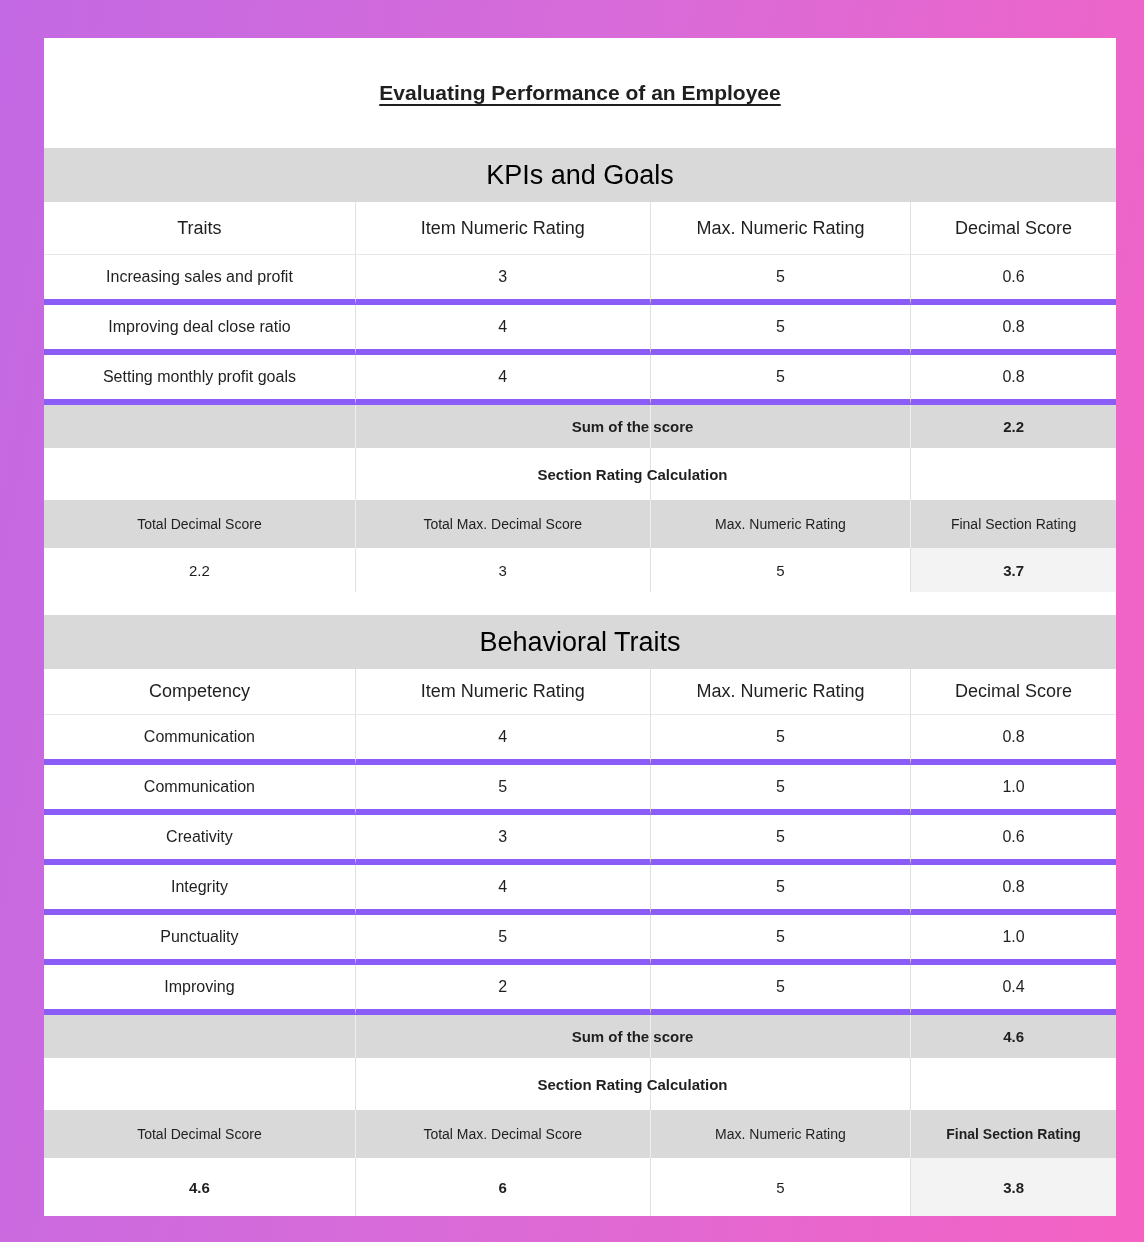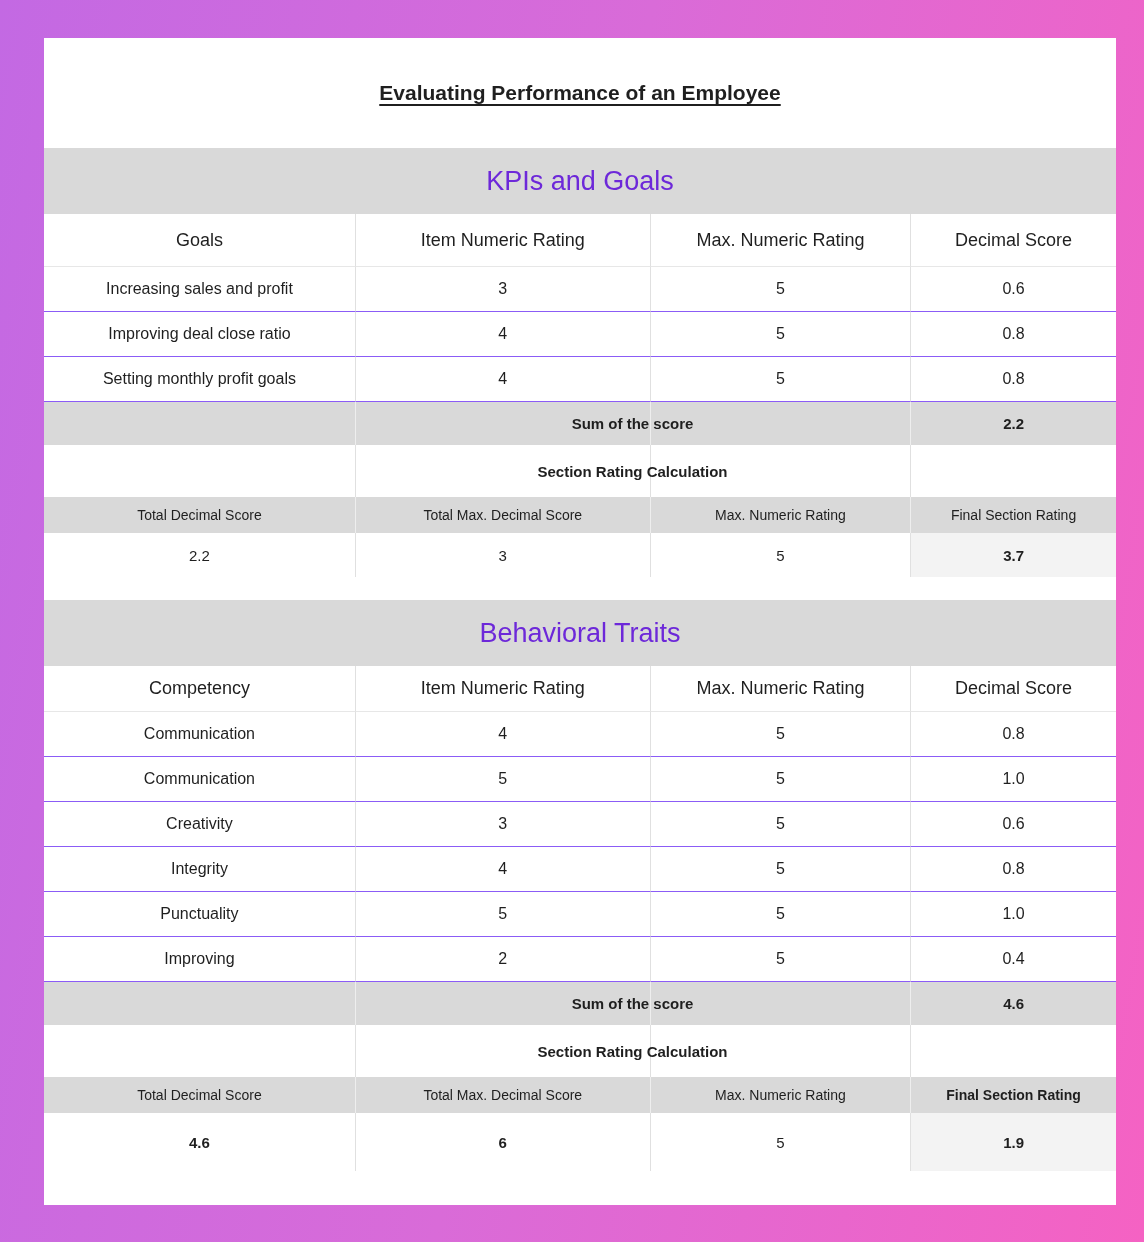--- a/index.html
+++ b/index.html
@@ -23,27 +23,27 @@
     height: 110px;
     display: flex;
     align-items: center;
     justify-content: center;
     font-size: 21px;
     font-weight: 700;
     text-decoration: underline;
     text-underline-offset: 4px;
   }
   .section-band {
-    height: 66px;
+    height: 54px;
     background: var(--band-gray, #d9d9d9);
     display: flex;
     align-items: center;
     justify-content: center;
     font-size: 27px;
-    color: #6d28d9;
+    color: #000000;
   }
   .row {
     display: grid;
     grid-template-columns: 29% 27.5% 24.3% 19.2%;
     position: relative;
   }
   .cell {
     display: flex;
     align-items: center;
     justify-content: center;
@@ -54,21 +54,21 @@
 
   .header-row .cell {
     height: 52px;
     font-size: 18px;
     border-bottom: 1px solid #e7e7e7;
   }
   .section:last-child .header-row .cell { height: 45px; }
   .item-row .cell {
     height: 44px;
     font-size: 16px;
-    border-bottom: 1px solid #8b5cf6;
+    border-bottom: 6px solid #8b5cf6;
   }
   .sum-row {
     background: var(--band-gray, #d9d9d9);
     height: 43px;
   }
   .sum-row .cell + .cell { border-left: 1px solid rgba(255,255,255,0.55); }
   .sum-row .overlay-label, .sum-row .cell { font-size: 15px; font-weight: 700; }
   .calc-row { height: 52px; }
   .overlay-label {
     position: absolute;
@@ -78,40 +78,40 @@
     height: 100%;
     display: flex;
     align-items: center;
     justify-content: center;
     font-size: 15px;
     font-weight: 700;
     pointer-events: none;
   }
   .calc-head-row {
     background: var(--band-gray, #d9d9d9);
-    height: 36px;
+    height: 48px;
   }
   .calc-head-row .cell { font-size: 14px; }
   .calc-head-row .cell + .cell { border-left: 1px solid rgba(255,255,255,0.55); }
   .calc-val-row .cell { height: 44px; font-size: 15px; }
   .section:last-child .calc-val-row .cell { height: 58px; }
   .calc-val-row .cell:last-child { background: var(--final-gray, #f3f3f3); font-weight: 700; }
   .bold { font-weight: 700; }
   .section-gap { height: 23px; }
 </style>
 </head>
 <body style="background: linear-gradient(100deg, rgb(195, 105, 227) 0%, rgb(217, 107, 216) 48%, rgb(245, 98, 195) 100%);">
 
 <div class="card">
   <div class="doc-title">Evaluating Performance of an Employee</div>
   <div id="sections">
       <section class="section">
         <div class="section-band">KPIs and Goals</div>
         <div class="row header-row">
-          <div class="cell">Goals</div>
+          <div class="cell">Traits</div>
           <div class="cell">Item Numeric Rating</div>
           <div class="cell">Max. Numeric Rating</div>
           <div class="cell">Decimal Score</div>
         </div>
         <div class="row item-row">
           <div class="cell">Increasing sales and profit</div>
           <div class="cell">3</div>
           <div class="cell">5</div>
           <div class="cell">0.6</div>
         </div>
@@ -216,17 +216,17 @@
         <div class="row calc-head-row">
           <div class="cell">Total Decimal Score</div>
           <div class="cell">Total Max. Decimal Score</div>
           <div class="cell">Max. Numeric Rating</div>
           <div class="cell bold">Final Section Rating</div>
         </div>
         <div class="row calc-val-row">
           <div class="cell bold">4.6</div>
           <div class="cell bold">6</div>
           <div class="cell">5</div>
-          <div class="cell bold">1.9</div>
+          <div class="cell bold">3.8</div>
         </div>
       </section>
     </div>
 </div>
 
 </body></html>

